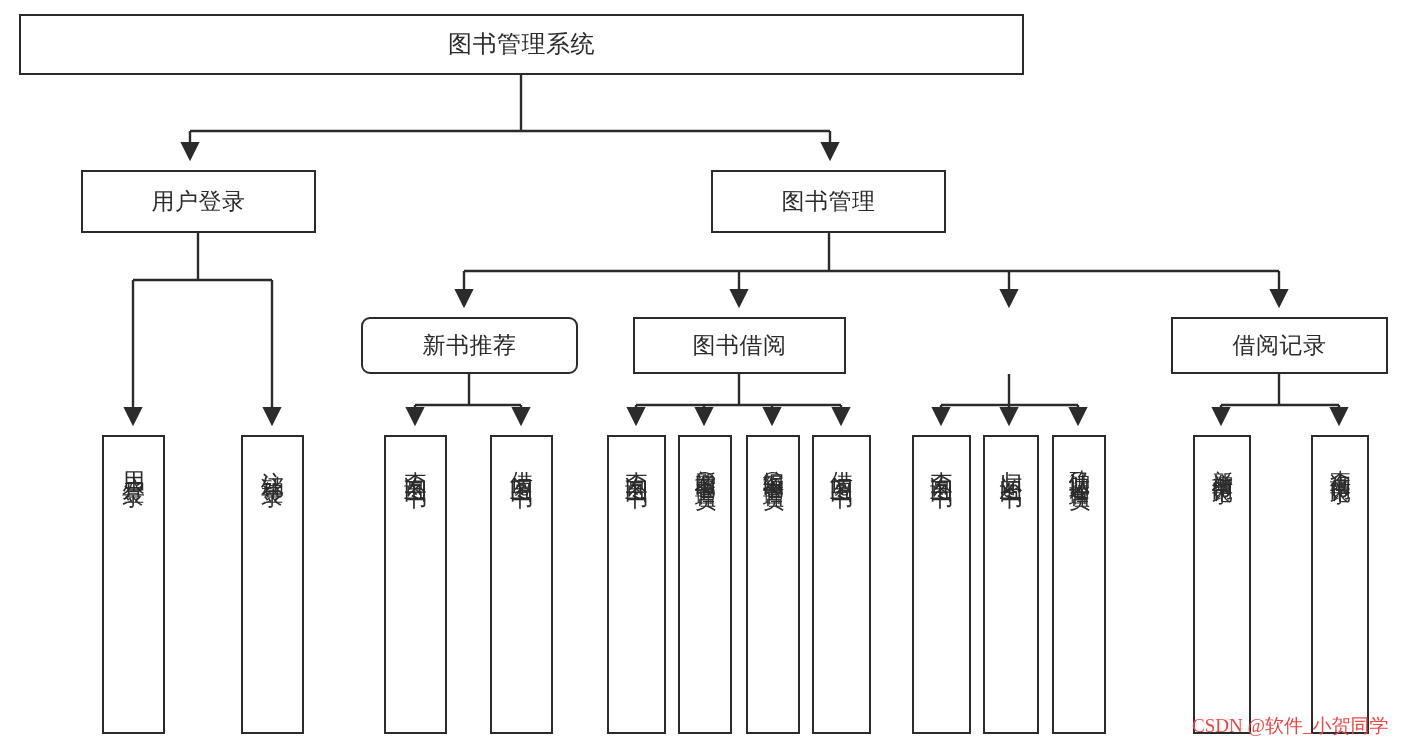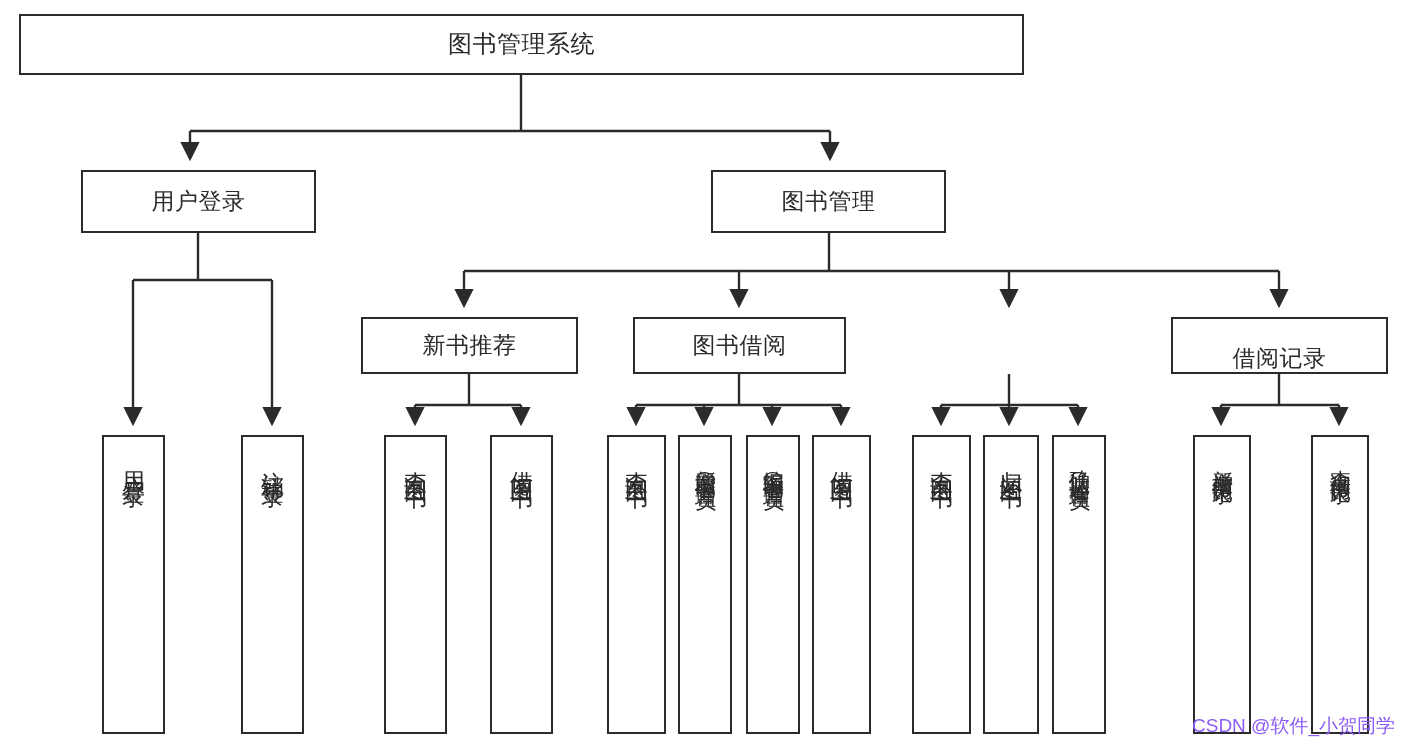--- a/index.html
+++ b/index.html
@@ -59,25 +59,25 @@
     font-size: 23px;
     letter-spacing: 5px;
     white-space: pre;
   }
   .node.vert.narrow .label {
     font-size: 21px;
     letter-spacing: 3px;
   }
   .watermark {
     position: absolute;
-    color: #8b5cf6;
+    color: #ef4444;
     font-size: 19px;
     white-space: nowrap;
     z-index: 5;
-    font-family: Liberation Sans, sans-serif;
+    font-family: Liberation Serif, serif;
   }
 </style>
 </head>
 <body>
 
 <div id="diagram-root">
 
   <svg class="edges" viewBox="0 0 1405 747">
     <defs>
       <marker id="arrow" viewBox="0 0 12 12" refX="10" refY="6" markerWidth="8" markerHeight="8" orient="auto-start-reverse">
@@ -132,27 +132,27 @@
     <span class="label">图书管理系统</span>
   </div>
 
   <div class="node horiz" style="left:81px; top:170px; width:235px; height:63px;">
     <span class="label">用户登录</span>
   </div>
   <div class="node horiz" style="left:711px; top:170px; width:235px; height:63px;">
     <span class="label">图书管理</span>
   </div>
 
-  <div class="node horiz" style="left:361px; top:317px; width:217px; height:57px;">
+  <div class="node horiz" style="left:361px; top:317px; width:217px; height:57px;border-radius:9px;">
     <span class="label">新书推荐</span>
   </div>
   <div class="node horiz" style="left:633px; top:317px; width:213px; height:57px;">
     <span class="label">图书借阅</span>
   </div>
-  <div class="node horiz" style="left:1171px; top:317px; width:217px; height:57px;align-items:flex-end;">
+  <div class="node horiz" style="left:1171px; top:317px; width:217px; height:57px;">
     <span class="label">借阅记录</span>
   </div>
 
   <div class="node vert" style="left:102px; top:435px; width:63px; height:299px;">
     <span class="label">用户登录</span>
   </div>
   <div class="node vert" style="left:241px; top:435px; width:63px; height:299px;">
     <span class="label">注销登录</span>
   </div>
 

